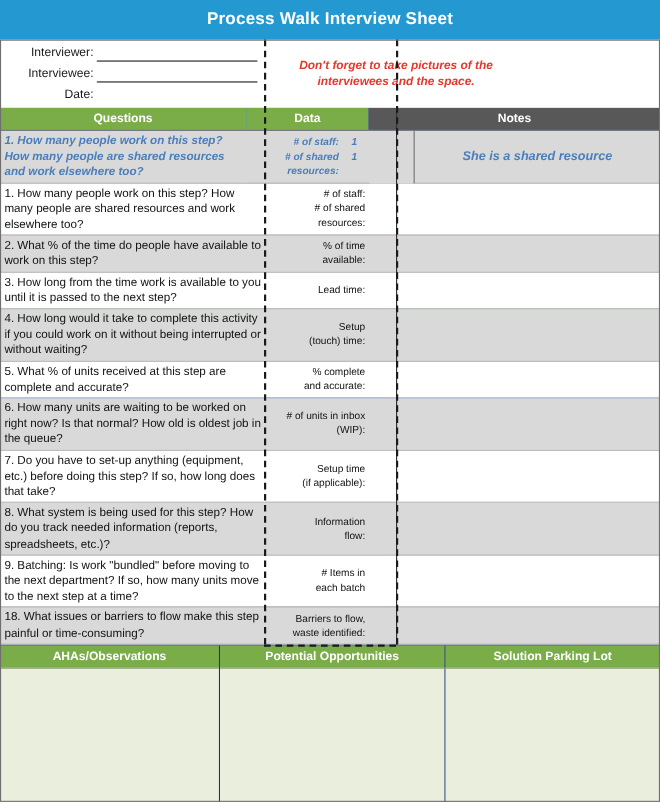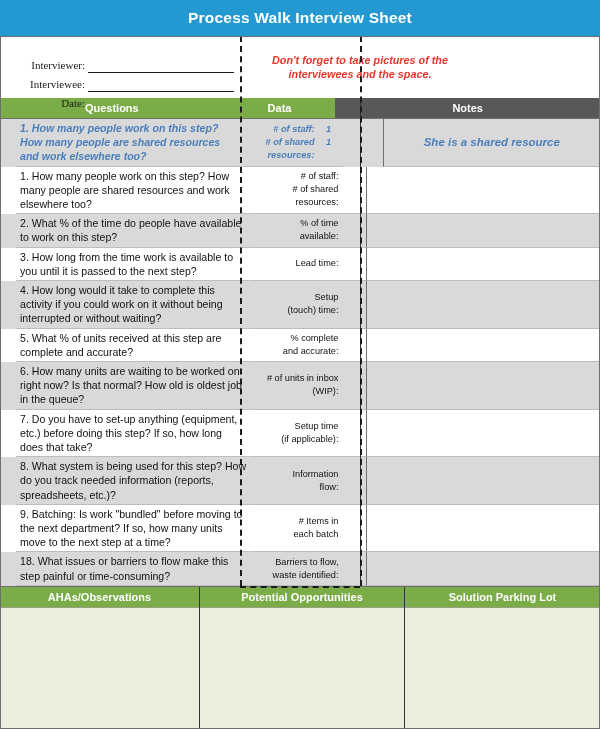--- a/index.html
+++ b/index.html
@@ -26,22 +26,21 @@
 
   
   .formband {
     position: relative;
     height: 62px;
     background: #ffffff;
     display: flex;
   }
   .form-left {
     width: 240px;
-    padding: 18px 0 0 0;
-    font-family: Liberation Serif, serif;
+    padding: 1px 0 0 0;
   }
   .form-row {
     display: flex; align-items: flex-end;
     height: 19px;
     padding-right: 6px;
   }
   .form-row .lbl {
     width: 88px; text-align: right;
     font-size: 11px; color: #1a1a1a;
     padding-right: 3px; line-height: 15px;
@@ -83,21 +82,21 @@
   .colhead .ch {
     display:flex; align-items:center; justify-content:center;
     color:#ffffff; font-size:11px; font-weight:bold;
   }
   .ch-questions { width:240px; background:#7aac48; }
   .ch-data      { width:120px; background:#7aac48; }
   .ch-notes     { width:284px; background:#585858; }
 
   
   .table { border-top: 1px solid #6f6f6f; }
-  .trow { display:flex;padding-left:16px; }
+  .trow { display:flex; }
   .trow.odd  { background:#d9d9d9; }
   .trow.even { background:#ffffff; }
 
   .c-q {
     width:240px;
     font-size:10.6px; line-height:14.2px; color:#111;
     padding: 2px 2px 2px 4px;
     border-right: none;
   }
   .c-d {

